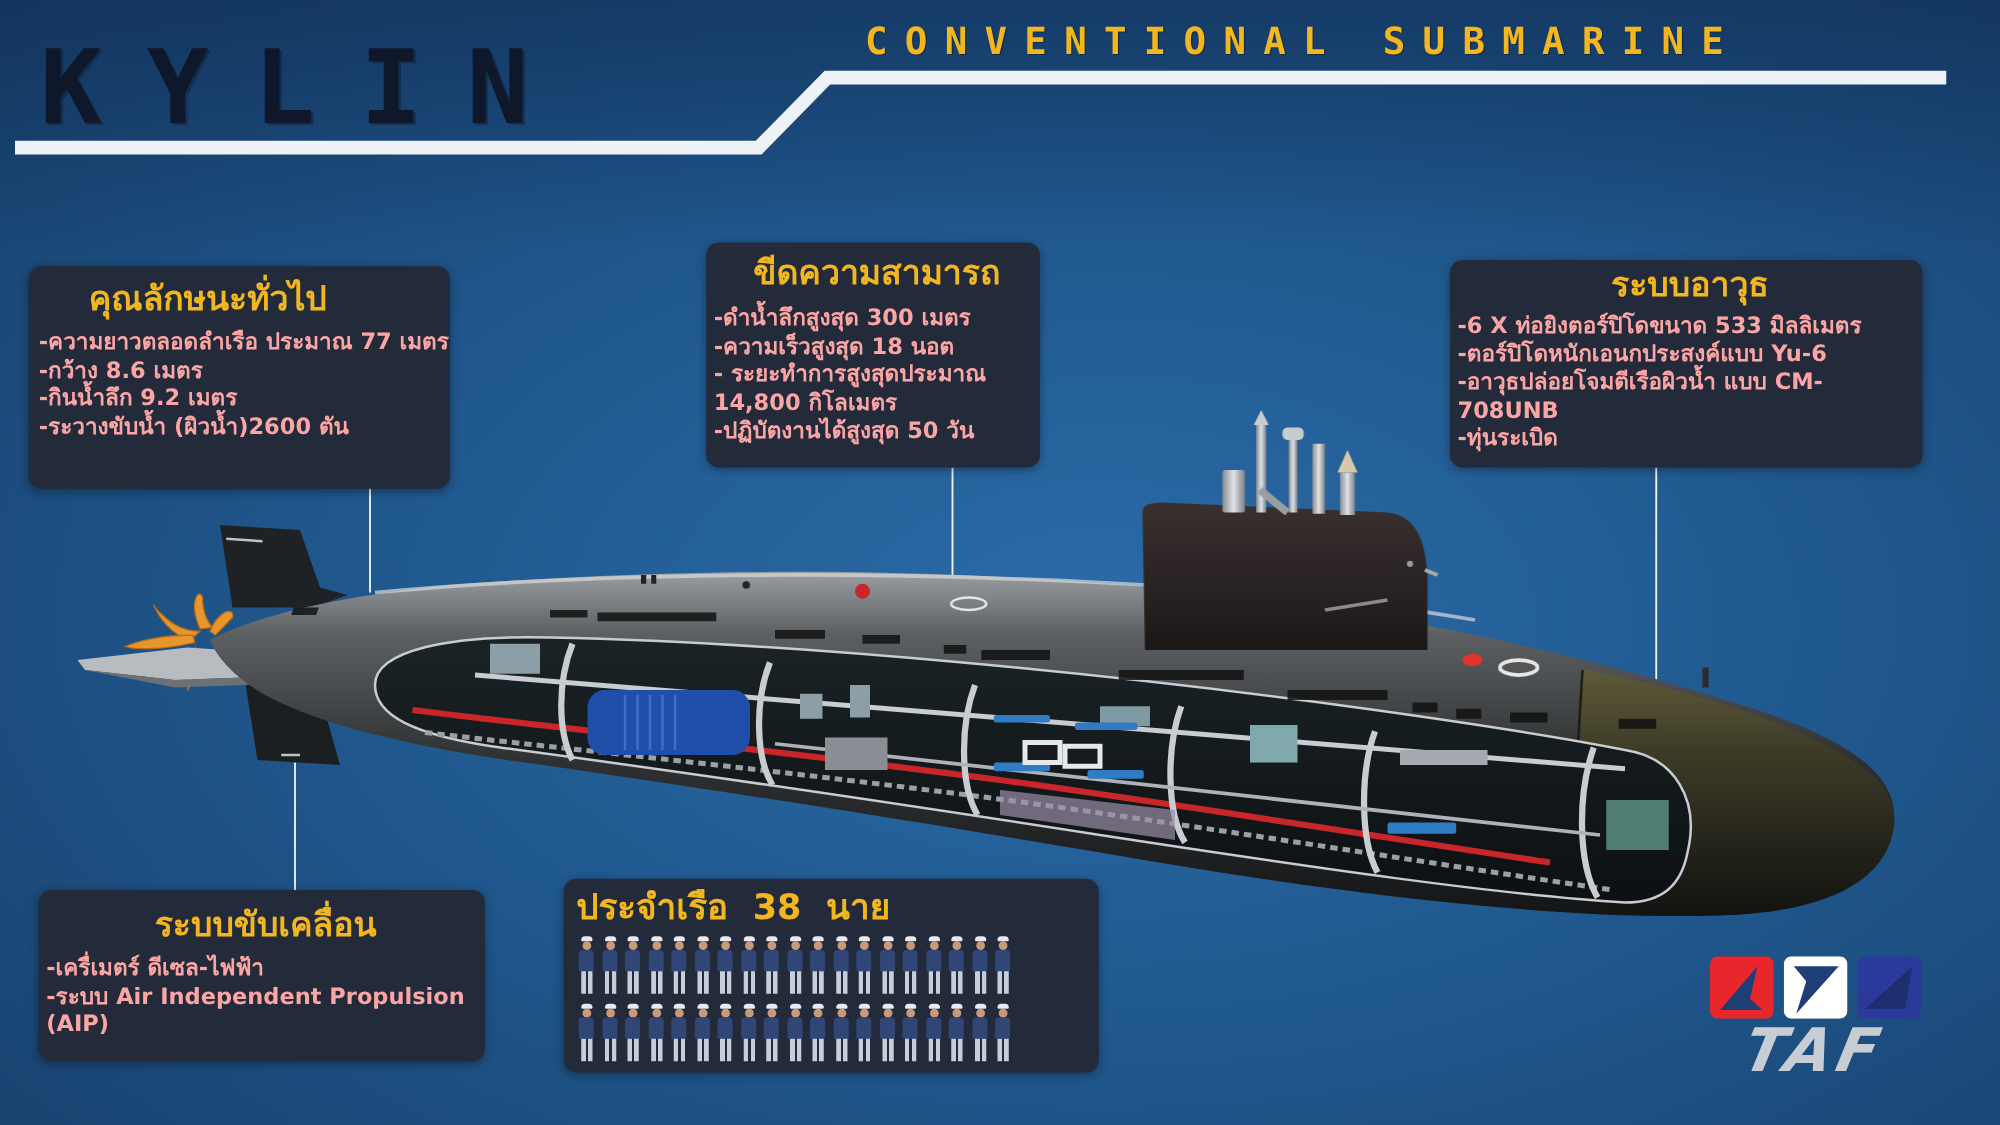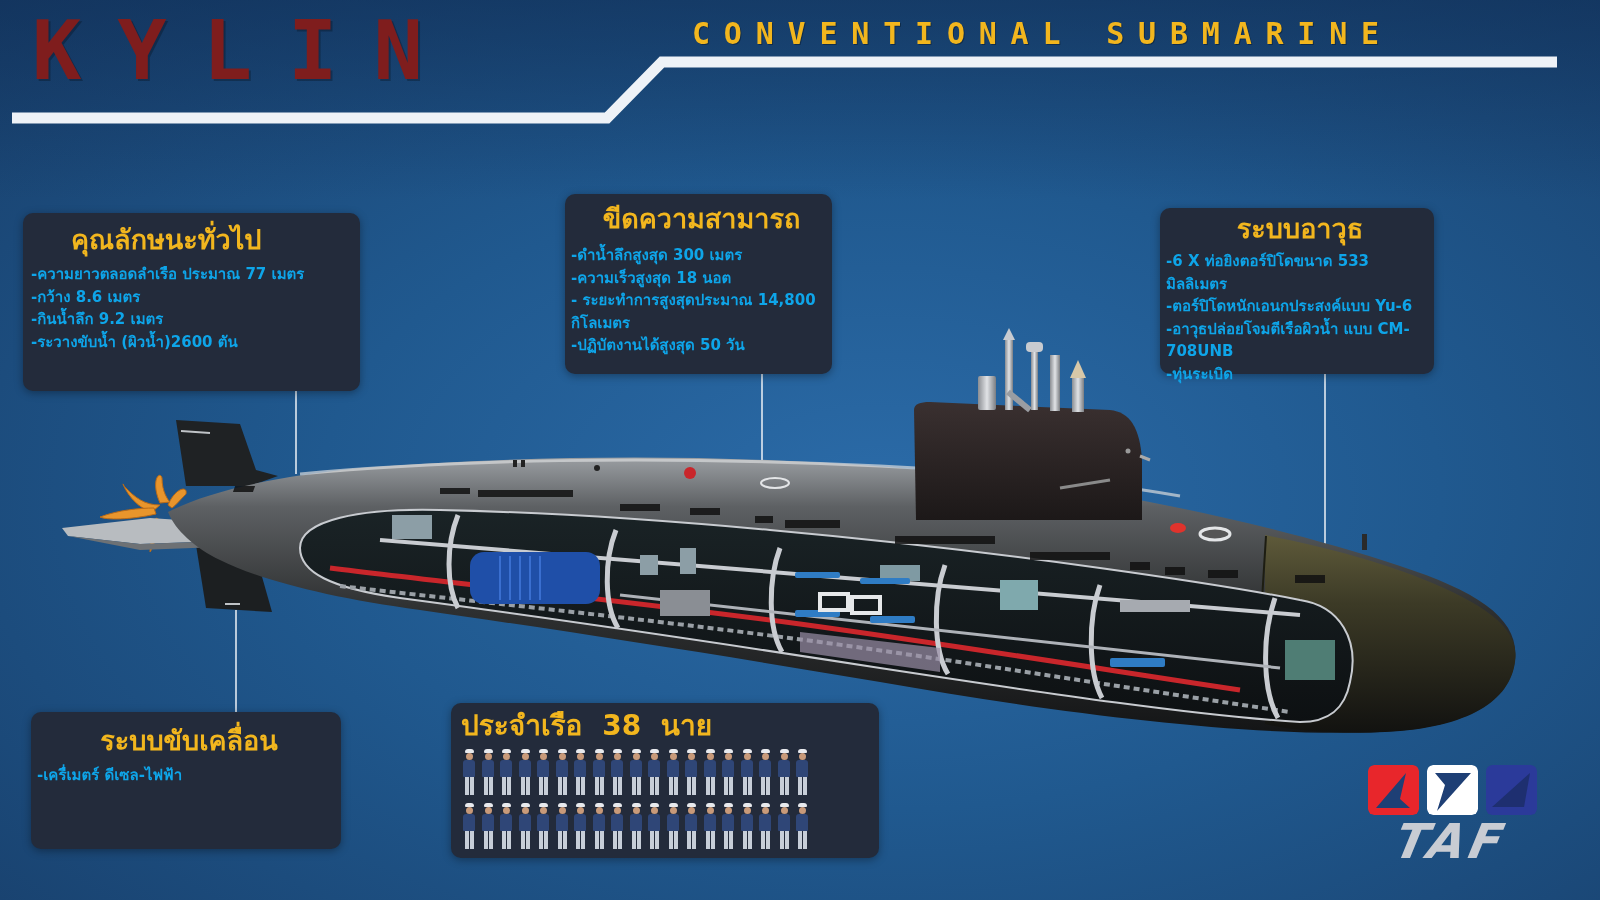--- a/index.html
+++ b/index.html
@@ -8,56 +8,56 @@
       position:relative;
       font-family:"DejaVu Sans", sans-serif;
       background: radial-gradient(ellipse at 55% 55%, #2b6ba8 0%, #20598f 45%, #183f6b 100%);
     }
     .bg-top {
       position:absolute; left:0; top:0; width:1600px; height:200px;
       background: linear-gradient(180deg, rgba(15,45,85,0.55) 0%, rgba(15,45,85,0) 100%);
     }
     
     .title-main {
-      position:absolute; left:32px; top:6px;
+      position:absolute; left:32px; top:26px;
       font-family:"DejaVu Sans Mono", monospace; font-weight:bold;
       font-size:82px; line-height:90px; letter-spacing:36px;
-      color:#7f1d1d; text-shadow: 2px 2px 0 rgba(0,0,0,0.25);
+      color:#0f172a; text-shadow: 2px 2px 0 rgba(0,0,0,0.25);
     }
     .title-sub {
       position:absolute; left:692px; top:16px;
       font-family:"DejaVu Sans Mono", monospace; font-weight:bold;
       font-size:30px; line-height:36px; letter-spacing:13.8px;
       color:#f2b61e; text-shadow: 1px 1px 0 rgba(0,0,0,0.3);
     }
     .title-rule { position:absolute; left:0; top:0; width:1600px; height:140px; }
 
     
     .panel {
       position:absolute; background:#232b3b; border-radius:10px;
       color:#f2b61e; box-shadow: 0 2px 8px rgba(0,0,0,0.35);
     }
     .panel-head {
       font-weight:bold; font-size:27px; line-height:38px; text-align:center;
       color:#f2b61e;
     }
     .panel-list { list-style:none; }
     .panel-list li {
-      font-weight:bold; font-size:15px; line-height:22.5px; color:#0ea5e9;
+      font-weight:bold; font-size:18px; line-height:22.5px; color:#fca5a5;
       white-space:nowrap;
     }
     #panel-general { left:23px; top:213px; width:337px; height:178px; padding:8px 0 0 8px; }
     #panel-general .panel-head { text-align:left; padding-left:40px; margin-bottom:4px; }
     #panel-perf { left:565px; top:194px; width:267px; height:180px; padding:6px 0 0 6px; }
     #panel-perf .panel-head { margin-bottom:6px; }
     #panel-perf .panel-list li { white-space:normal; }
-    #panel-weapon { left:1160px; top:208px; width:274px; height:166px; padding:2px 0 0 6px; }
+    #panel-weapon { left:1160px; top:208px; width:378px; height:166px; padding:2px 0 0 6px; }
     #panel-weapon .panel-head { margin-bottom:2px; }
     #panel-weapon .panel-list li { white-space:normal; }
-    #panel-prop { left:31px; top:712px; width:310px; height:137px; padding:10px 0 0 6px; }
+    #panel-prop { left:31px; top:712px; width:357px; height:137px; padding:10px 0 0 6px; }
     #panel-prop .panel-head { margin-bottom:4px; }
     #panel-prop .panel-list li { white-space:normal; }
     #panel-crew { left:451px; top:703px; width:428px; height:155px; padding:4px 0 0 10px; }
     #panel-crew .panel-head { text-align:left; font-size:28px; word-spacing:10px; }
     .crew-grid { display:grid; grid-template-columns: repeat(19, 18.5px); row-gap:6px; margin-top:4px; }
     .sailor { width:16px; height:48px; position:relative; }
     .sailor .cap { position:absolute; left:4px; top:0; width:9px; height:4px; background:#e8eaee; border-radius:3px 3px 1px 1px; }
     .sailor .head { position:absolute; left:5px; top:4px; width:7px; height:7px; background:#c89a7a; border-radius:50%; }
     .sailor .torso { position:absolute; left:2px; top:11px; width:12px; height:17px; background:#2f4677; border-radius:3px 3px 1px 1px; }
     .sailor .legs { position:absolute; left:4px; top:28px; width:9px; height:18px; background:linear-gradient(90deg,#c7ced8 0 40%, transparent 40% 60%, #c7ced8 60% 100%); }
@@ -266,20 +266,21 @@
     <li>-ตอร์ปิโดหนักเอนกประสงค์แบบ  Yu-6</li>
     <li>-อาวุธปล่อยโจมตีเรือผิวน้ำ แบบ CM-708UNB</li>
     <li>-ทุ่นระเบิด</li>
   </ul>
 </div>
 
 <div class="panel" id="panel-prop">
   <div class="panel-head">ระบบขับเคลื่อน</div>
   <ul class="panel-list">
     <li>-เครื่เมตร์ ดีเซล-ไฟฟ้า</li>
+    <li>-ระบบ Air Independent Propulsion (AIP)</li>
   </ul>
 </div>
 
 <div class="panel" id="panel-crew">
   <div class="panel-head">ประจำเรือ 38 นาย</div>
   <div class="crew-grid" id="crew-grid">
       <div class="sailor">
         <div class="cap"></div>
         <div class="head"></div>
         <div class="torso"></div>

